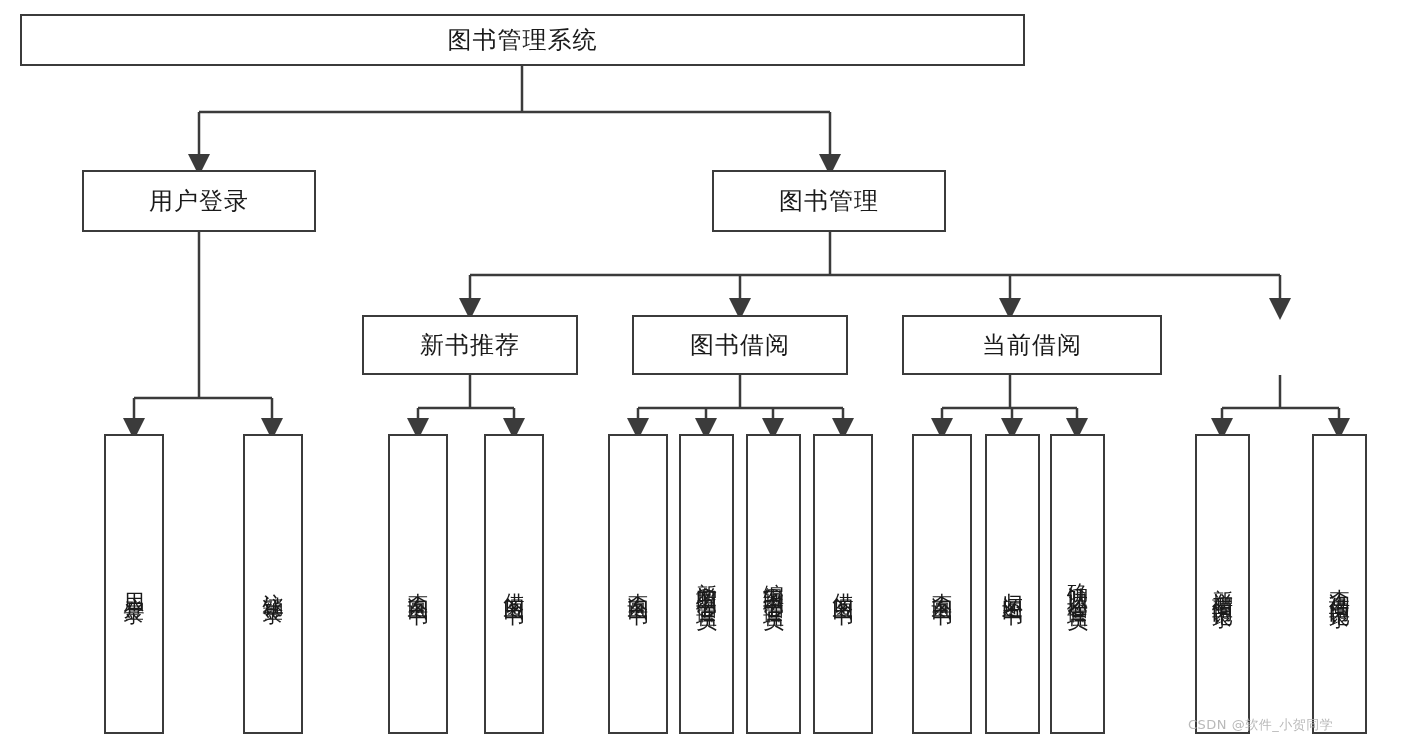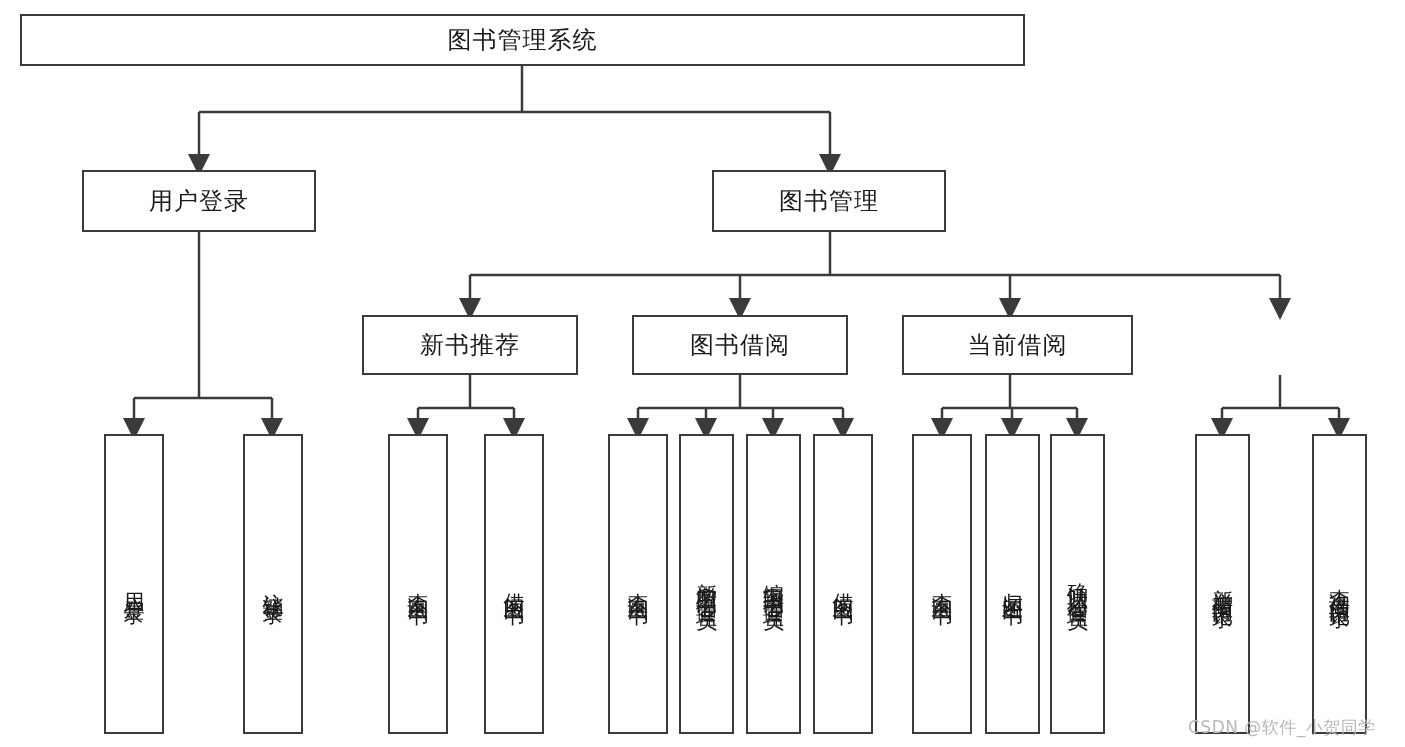--- a/index.html
+++ b/index.html
@@ -54,21 +54,21 @@
     white-space: normal;
     text-align: center;
   }
   .node.horiz .lbl {
     white-space: nowrap;
   }
   #watermark {
     position: absolute;
     left: 1188px;
     top: 716px;
-    font-size: 17px;
+    font-size: 13px;
     color: #b9b9b9;
     letter-spacing: 0.5px;
     z-index: 5;
     white-space: nowrap;
     font-family: "DejaVu Sans", "Liberation Sans", sans-serif;
   }
 </style>
 </head>
 <body>
 
@@ -137,21 +137,21 @@
   <div class="node horiz" style="left:712px;top:170px;width:234px;height:62px;">
     <span class="lbl">图书管理</span>
   </div>
 
   <div class="node horiz" style="left:362px;top:315px;width:216px;height:60px;">
     <span class="lbl">新书推荐</span>
   </div>
   <div class="node horiz" style="left:632px;top:315px;width:216px;height:60px;">
     <span class="lbl">图书借阅</span>
   </div>
-  <div class="node horiz" style="left:902px;top:315px;width:231px;height:60px;">
+  <div class="node horiz" style="left:902px;top:315px;width:260px;height:60px;">
     <span class="lbl">当前借阅</span>
   </div>
 
   <div class="node vert" style="left:104px;top:434px;width:60px;height:300px;">
     <span class="lbl">用户登录</span>
   </div>
   <div class="node vert" style="left:243px;top:434px;width:60px;height:300px;">
     <span class="lbl">注销登录</span>
   </div>
 

